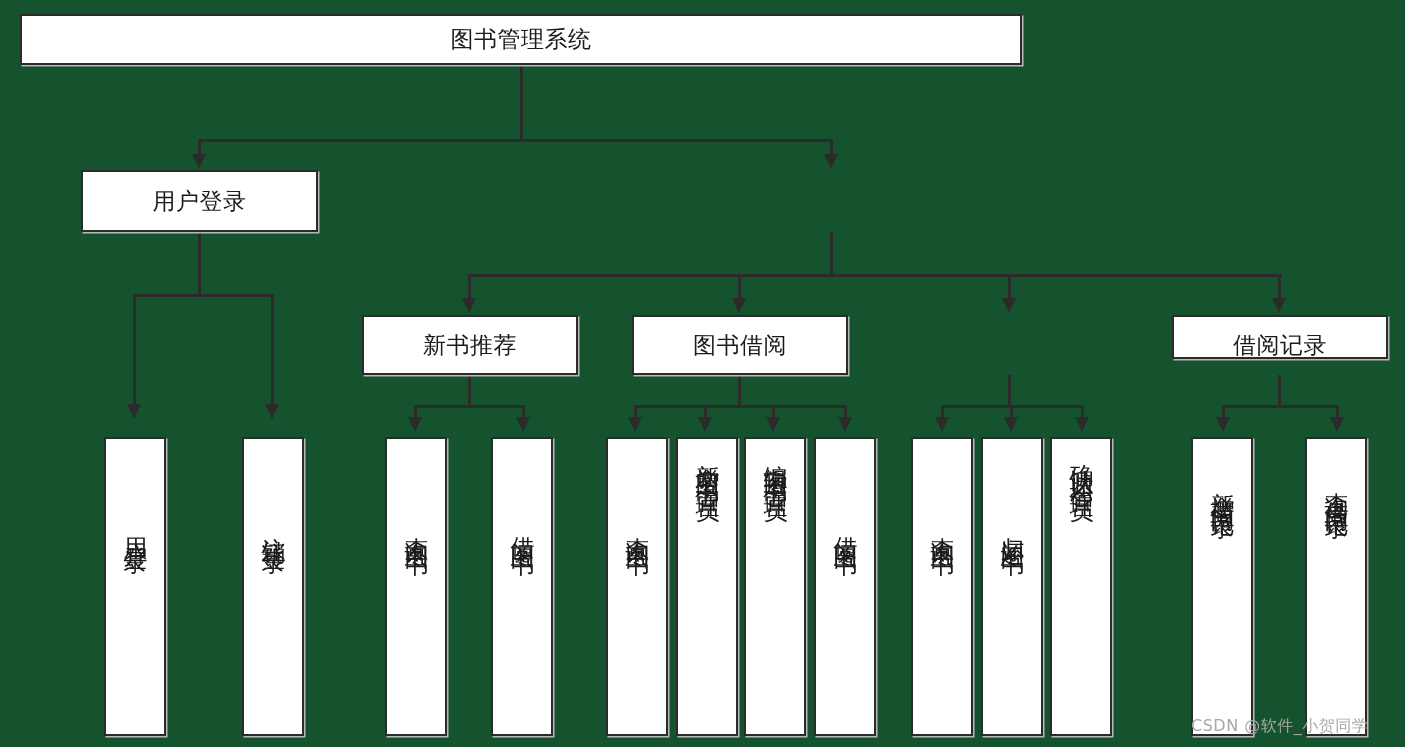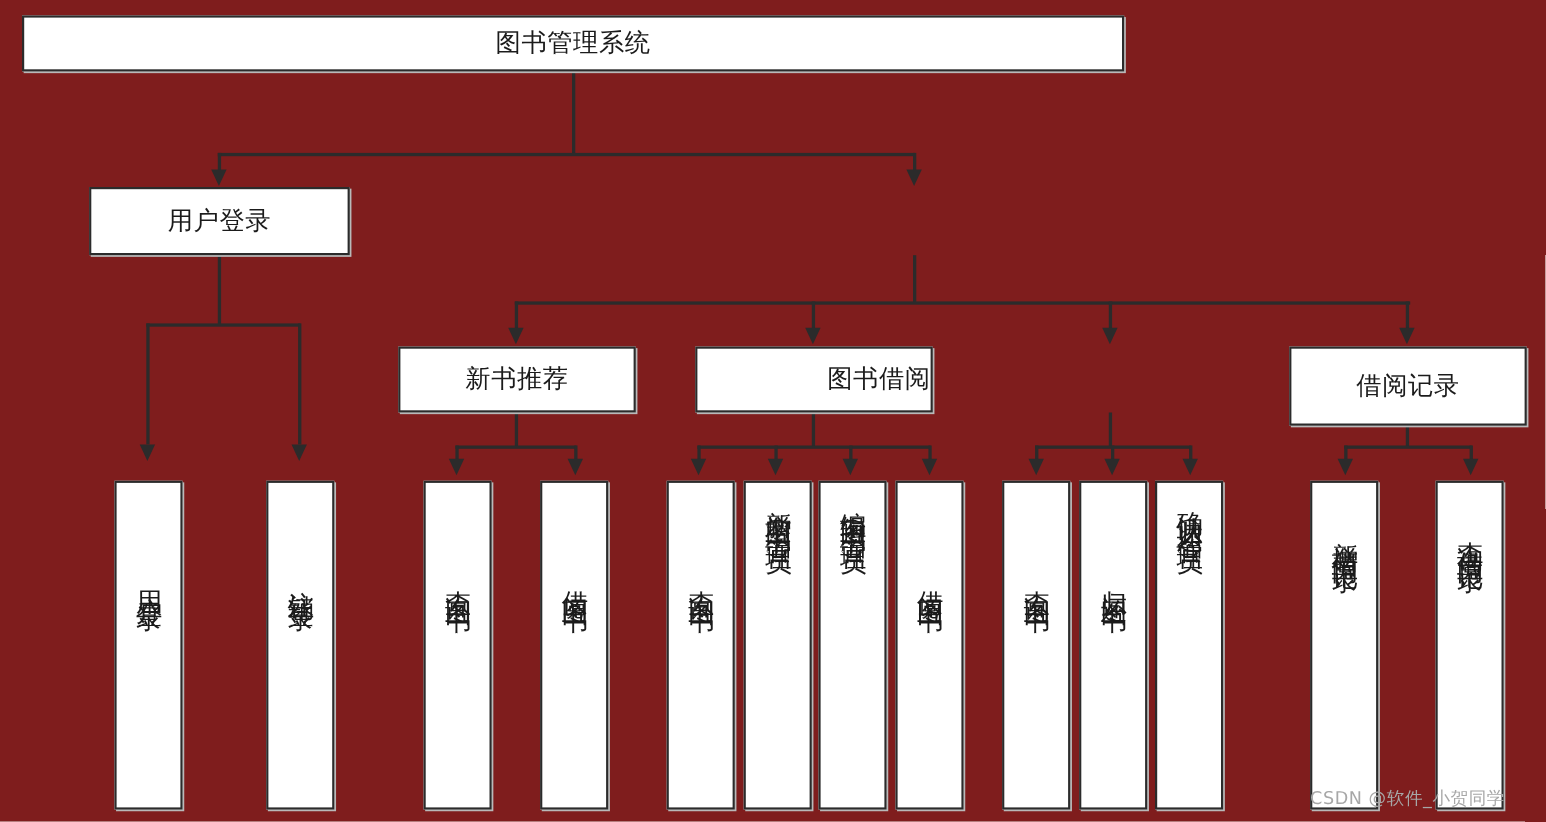--- a/index.html
+++ b/index.html
@@ -5,21 +5,21 @@
 <style>
   html,body{margin:0;padding:0;background:#ffffff;}
   body{
     font-family:"DejaVu Sans","Liberation Sans",sans-serif;
     color:#1b1b1b;
   }
   #canvas{
     position:relative;
     width:1405px;
     height:747px;
-    background:#7f1d1d;
+    background:#14532d;
     overflow:hidden;
   }
   
   .node{
     position:absolute;
     box-sizing:border-box;
     background:#ffffff;
     border:2.5px solid #2b2b2b;
     box-shadow:1.5px 1.5px 0 #b9b9b9;
     display:flex;
@@ -151,26 +151,26 @@
 
   <div class="node horiz" style="left:81px; top:170px; width:237px; height:62px;">
     <span class="label">用户登录</span>
   </div>
 
 
   <div class="node horiz" style="left:362px; top:315px; width:216px; height:60px;">
     <span class="label">新书推荐</span>
   </div>
 
-  <div class="node horiz" style="left:632px; top:315px; width:216px; height:60px;justify-content:flex-end;">
+  <div class="node horiz" style="left:632px; top:315px; width:216px; height:60px;">
     <span class="label">图书借阅</span>
   </div>
 
 
-  <div class="node horiz" style="left:1172px; top:315px; width:216px; height:72px;">
+  <div class="node horiz" style="left:1172px; top:315px; width:216px; height:44px;align-items:flex-end;">
     <span class="label">借阅记录</span>
   </div>
 
   <div class="node vert" style="left:104px; top:437px; width:62px; height:299px; padding-top:79px;">
     <span class="label">用户登录</span>
   </div>
 
   <div class="node vert" style="left:242px; top:437px; width:62px; height:299px; padding-top:79px;">
     <span class="label">注销登录</span>
   </div>

